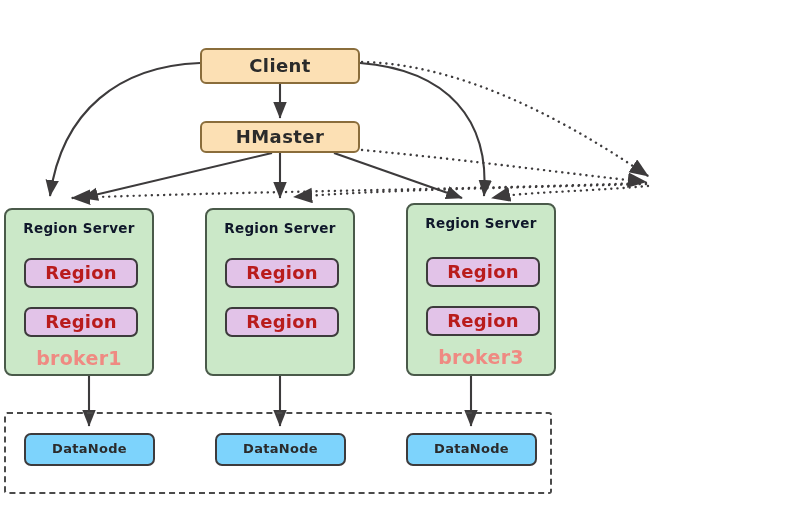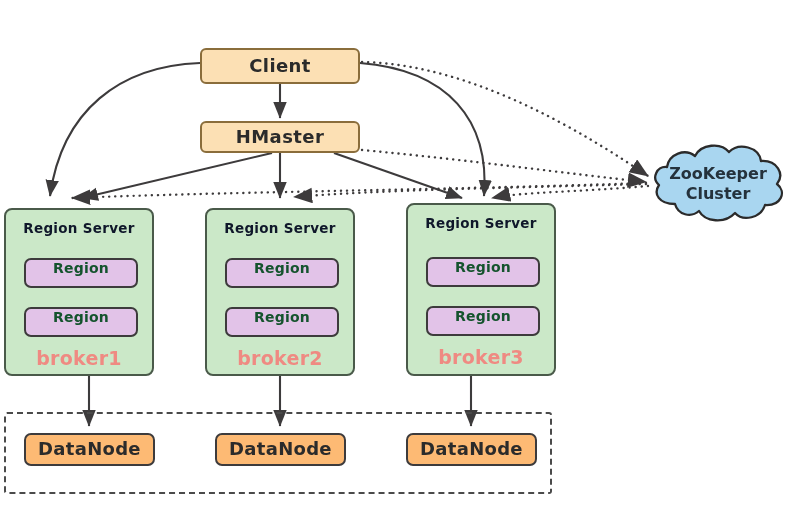--- a/index.html
+++ b/index.html
@@ -58,41 +58,42 @@
     text-align: center;
     letter-spacing: 0.3px;
   }
   .region-box {
     position: absolute;
     box-sizing: border-box;
     background: #e2c3e8;
     border: 2.5px solid #3d3b3c;
     border-radius: 7px;
     display: flex;
+    align-items: center;
     justify-content: center;
-    font-size: 14px;
-    font-weight: 700;
-    color: #14532d;
+    font-size: 18px;
+    font-weight: 700;
+    color: #b91c1c;
     letter-spacing: 0.2px;
   }
   .broker-label {
     position: absolute;
     width: 100%;
     left: 0;
     text-align: center;
     font-size: 19px;
     font-weight: 700;
     color: #ef8a82;
     letter-spacing: 0.3px;
   }
   .datanode-box {
-    background: #fdba74;
+    background: #7dd3fc;
     border: 2.5px solid #3d3b3c;
     border-radius: 7px;
-    font-size: 18px;
+    font-size: 13px;
     font-weight: 700;
     color: #2b2b2b;
     letter-spacing: 0.3px;
   }
   .hdfs-container {
     position: absolute;
     box-sizing: border-box;
     border: 2.5px dashed #4a4a4a;
     border-radius: 3px;
     background: transparent;
@@ -171,60 +172,40 @@
   </svg>
 
   <div class="node hmaster-box" style="left:200px; top:121px; width:160px; height:32px;">
     <span>HMaster</span>
   </div>
 
   <div class="node client-box" style="left:200px; top:48px; width:160px; height:36px;">
     <span>Client</span>
   </div>
 
-  <div class="zk-wrap" style="left:645px; top:138px; width:146px; height:92px;">
-    <svg width="146" height="92" viewBox="0 0 146 92">
-      <path d="M30,66
-               C14,66 8,56 14,47
-               C6,40 12,28 22,29
-               C24,16 40,10 50,18
-               C56,6 76,4 84,14
-               C94,4 114,9 116,23
-               C132,22 140,36 132,46
-               C142,54 136,68 120,67
-               C116,80 98,84 90,75
-               C80,86 60,84 54,73
-               C46,80 33,77 30,66 Z" fill="#a9d6f0" stroke="#2b2b2b" stroke-width="2.3" stroke-linejoin="round"></path>
-    </svg>
-    <div class="zk-text">
-      <span>ZooKeeper</span>
-      <span>Cluster</span>
-    </div>
-  </div>
 
   <div class="node regionserver-box" style="left:4px; top:208px; width:150px; height:168px;">
     <div class="rs-title">Region Server</div>
     <div class="region-box" style="left:18px; top:48px; width:114px; height:30px;">
       <span>Region</span>
     </div>
     <div class="region-box" style="left:18px; top:97px; width:114px; height:30px;">
       <span>Region</span>
     </div>
     <div class="broker-label" style="top:138px;">broker1</div>
   </div>
 
   <div class="node regionserver-box" style="left:205px; top:208px; width:150px; height:168px;">
     <div class="rs-title">Region Server</div>
     <div class="region-box" style="left:18px; top:48px; width:114px; height:30px;">
       <span>Region</span>
     </div>
     <div class="region-box" style="left:18px; top:97px; width:114px; height:30px;">
       <span>Region</span>
     </div>
-    <div class="broker-label" style="top:138px;">broker2</div>
   </div>
 
   <div class="node regionserver-box" style="left:406px; top:203px; width:150px; height:173px;">
     <div class="rs-title">Region Server</div>
     <div class="region-box" style="left:18px; top:52px; width:114px; height:30px;">
       <span>Region</span>
     </div>
     <div class="region-box" style="left:18px; top:101px; width:114px; height:30px;">
       <span>Region</span>
     </div>

